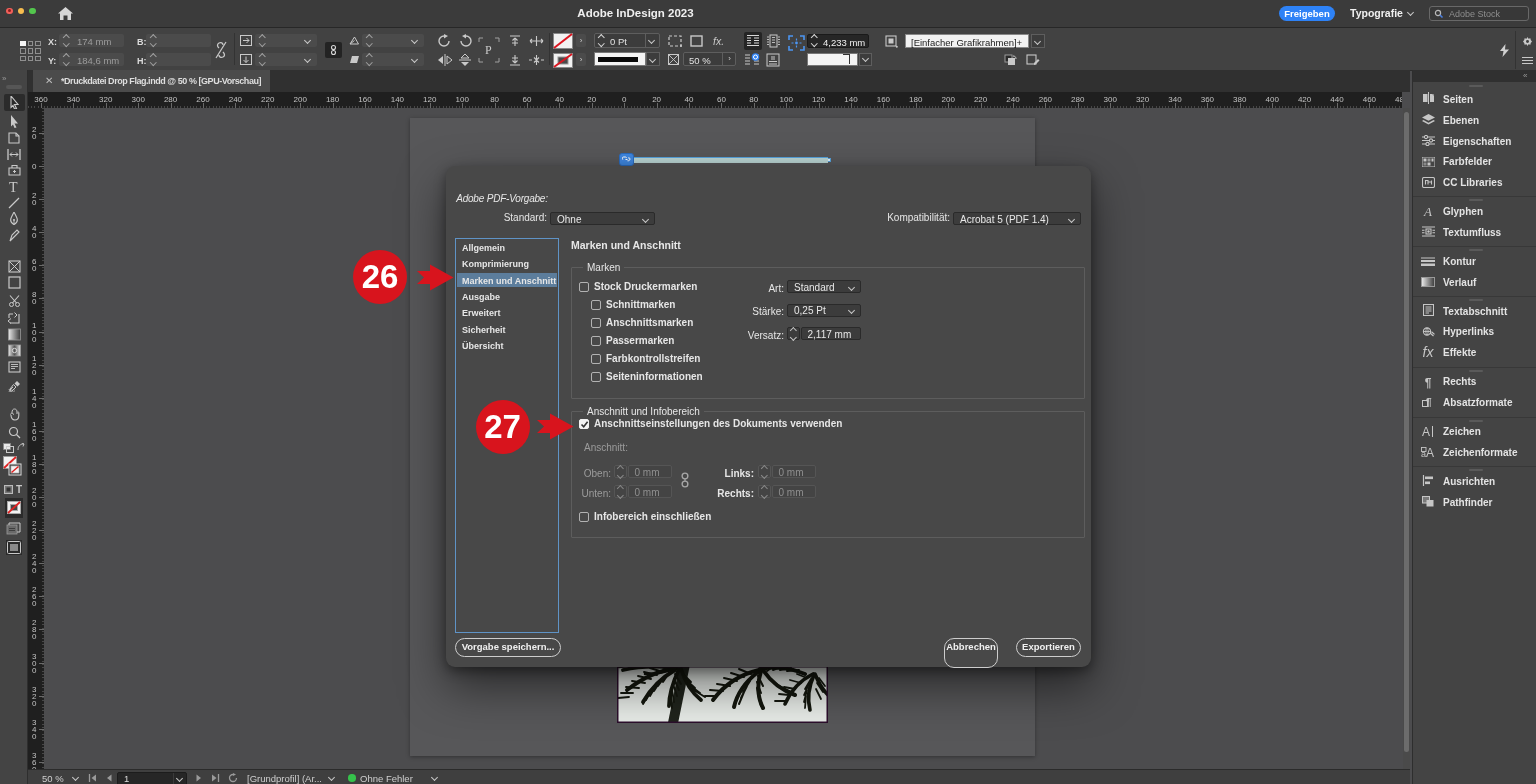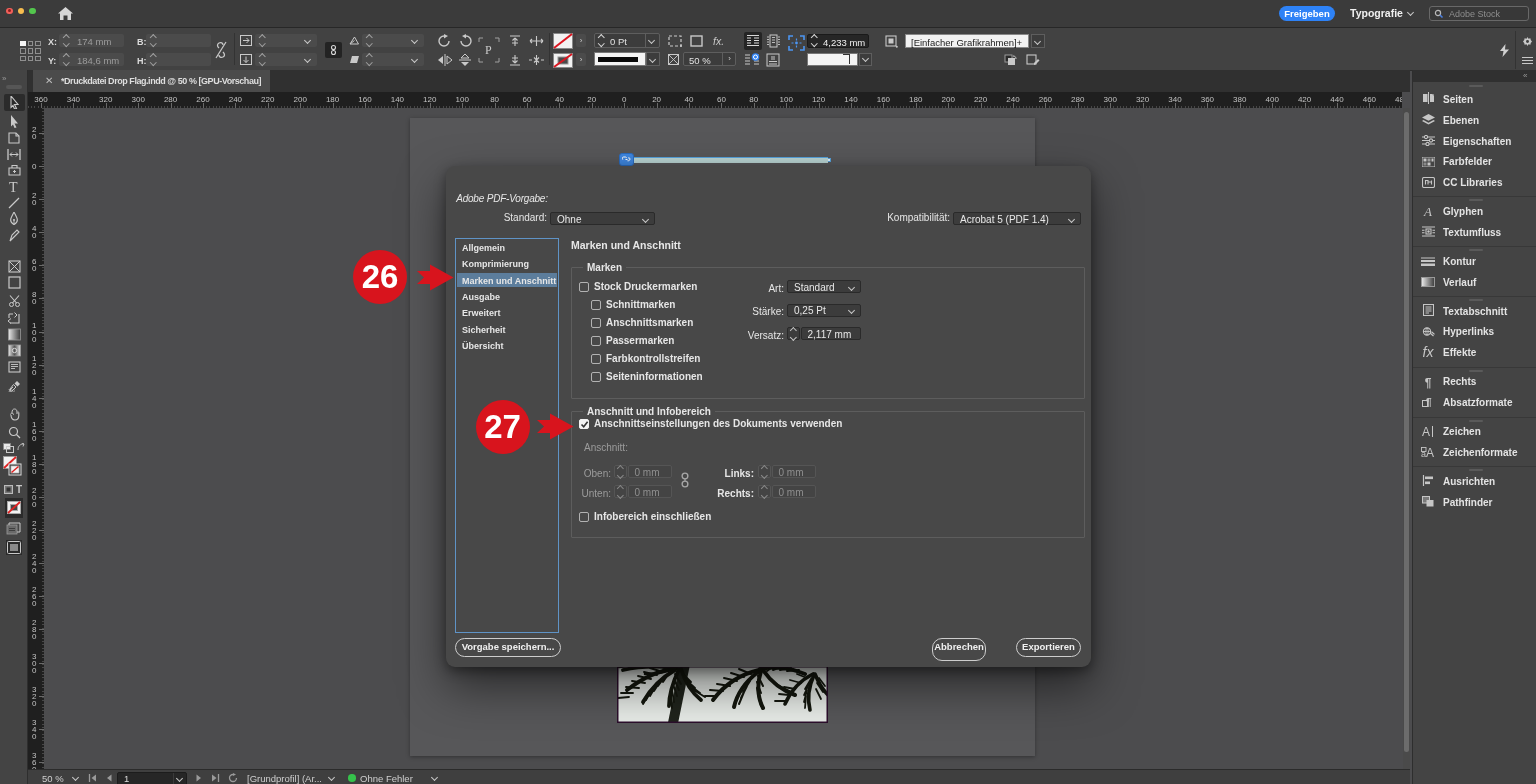--- a/index.html
+++ b/index.html
@@ -47,38 +47,39 @@
   
   #dlg{left:446px;top:166px;width:645px;height:501px;background:#484848;border-radius:9px;
        box-shadow:0 20px 45px rgba(0,0,0,0.5), 0 4px 12px rgba(0,0,0,0.4);}
   #dlgtitle{position:absolute;left:0;top:0;width:100%;height:18px;border-radius:9px 9px 0 0;
        background:linear-gradient(#eaeaea,#d2d2d2);color:#1c1c1c;font-size:10px;font-weight:bold;
        text-align:center;line-height:18px;}
   .dfld{position:absolute;background:#3c3c3c;border:1px solid #2a2a2a;border-radius:2px;height:13px;box-sizing:border-box;color:#e8e8e8;font-size:10px;}
   .dfld .tx{position:absolute;left:6px;top:50%;transform:translateY(-50%);white-space:nowrap;}
   .dfld .ch{position:absolute;right:6px;top:3.5px;}
   .fset{position:absolute;border:1px solid #5d5d5d;border-radius:1px;}
-  .leg{position:absolute;top:-6px;left:11px;background:#484848;padding:0 4px;font-size:10px;font-weight:bold;color:#e6e6e6;white-space:nowrap;}
+  .leg{position:absolute;top:-6px;left:11px;background:#484848;padding:0 4px;font-size:10px;font-weight:normal;color:#e6e6e6;white-space:nowrap;}
   .pill{position:absolute;border:1.5px solid #cdcdcd;border-radius:10px;color:#f0f0f0;
         font-size:9.5px;font-weight:bold;text-align:center;box-sizing:border-box;background:transparent;}
   
   .badge{position:absolute;width:54px;height:54px;border-radius:50%;background:#d8141d;
          color:#fff;font-size:33px;font-weight:bold;text-align:center;line-height:54px;}
 </style></head>
 <body>
 
 <div id="menubar" class="abs">
   <div class="tl" style="left:6px;background:#f15f59;">
       <span style="position:absolute;left:1.7px;top:1.7px;width:3px;height:3px;border-radius:50%;background:#8c1f1f;"></span>
     </div>
   <div class="tl" style="left:17.5px;background:#f7bd4f;"></div>
   <div class="tl" style="left:29px;background:#53c64d;"></div>
   <svg class="abs" style="left:57px;top:6px;" width="17" height="15" viewBox="0 0 17 15">
     <path d="M8.5 1 L16 7.5 L14 7.5 L14 14 L10.5 14 L10.5 9.5 L6.5 9.5 L6.5 14 L3 14 L3 7.5 L1 7.5 Z" fill="#d6d6d6"></path>
   </svg>
+  <div class="abs" style="left:0;top:0;width:1271px;text-align:center;line-height:27px;color:#efefef;font-size:11.5px;font-weight:bold;">Adobe InDesign 2023</div>
   <div class="abs" style="left:1279px;top:6px;width:56px;height:15px;background:#2e82f6;border-radius:8px;color:#fff;font-size:9.5px;font-weight:bold;text-align:center;line-height:15px;">Freigeben</div>
   <div class="abs" style="left:1350px;top:7px;color:#f0f0f0;font-size:10.5px;font-weight:bold;">Typografie</div>
   <span class="ch abs" style="left:1408px;top:10px;"></span>
   <div class="abs" style="left:1429px;top:6px;width:98px;height:13px;border:1px solid #686868;border-radius:3px;background:#383838;">
     <svg style="position:absolute;left:4px;top:2px;" width="10" height="10" viewBox="0 0 10 10">
         <circle cx="4" cy="4" r="2.6" fill="none" stroke="#b9b9b9" stroke-width="1.2"></circle>
         <path d="M6 6 L8.5 8.5" stroke="#4a7fe0" stroke-width="1.6"></path>
       </svg>
     <span style="position:absolute;left:19px;top:1.5px;color:#8e8e8e;font-size:9px;">Adobe Stock</span>
   </div>
@@ -879,21 +880,21 @@
 
     <svg class="abs" style="left:108px;top:60px;" width="10" height="16" viewBox="0 0 8 14">
         <path d="M4 5.5 V8.5 M4 1 C5.8 1 6.5 2.2 6.5 3.5 C6.5 4.8 5.8 6 4 6 C2.2 6 1.5 4.8 1.5 3.5 C1.5 2.2 2.2 1 4 1 Z M4 8 C5.8 8 6.5 9.2 6.5 10.5 C6.5 11.8 5.8 13 4 13 C2.2 13 1.5 11.8 1.5 10.5 C1.5 9.2 2.2 8 4 8 Z" fill="none" stroke="#a8a8a8" stroke-width="1.2"></path>
       </svg>
 
     <div class="cb" style="left:7px;top:100px;"></div>
     <div class="lbl b" style="left:22px;top:99px;">Infobereich einschließen</div>
   </div>
 
   <div class="pill" style="left:9px;top:472px;width:106px;height:19px;line-height:16.5px;">Vorgabe speichern...</div>
-  <div class="pill" style="left:486px;top:472px;width:54px;height:23px;line-height:16.5px;">Abbrechen</div>
+  <div class="pill" style="left:498px;top:472px;width:54px;height:30px;line-height:16.5px;">Abbrechen</div>
   <div class="pill" style="left:570px;top:472px;width:65px;height:19px;line-height:16.5px;">Exportieren</div>
 </div>
 
 <div id="badges">
 <div class="badge" style="left:353px;top:250px;">26</div>
 <svg class="abs" style="left:417px;top:264px;" width="37" height="27" viewBox="0 0 37 27">
       <path d="M0 7 L13 7 L13 0.5 L36.5 13.5 L13 26.5 L13 20 L0 20 L7 13.5 Z" fill="#d8141d"></path>
     </svg>
 <div class="badge" style="left:475.5px;top:399.5px;">27</div>
 <svg class="abs" style="left:537px;top:413px;" width="37" height="27" viewBox="0 0 37 27">

